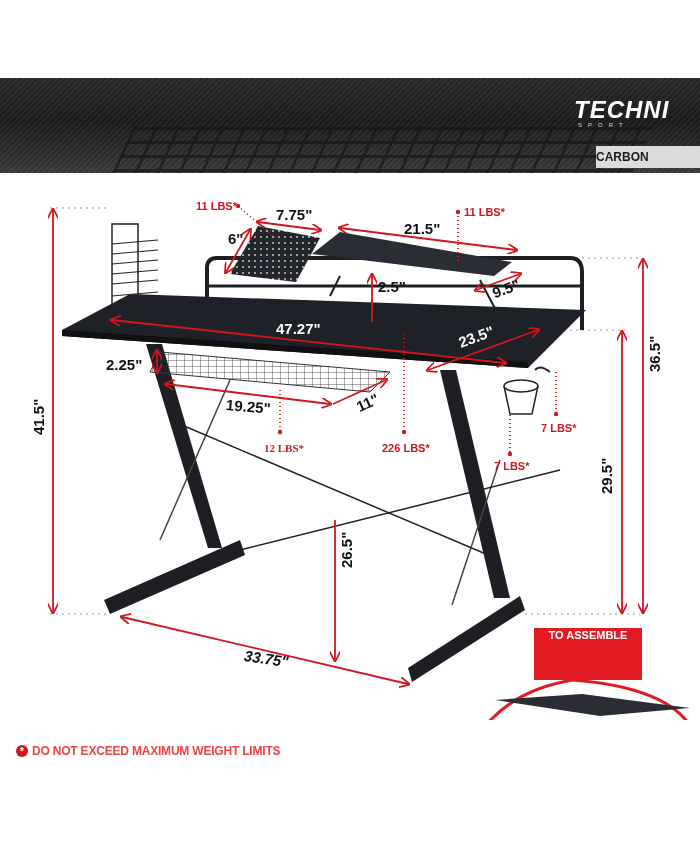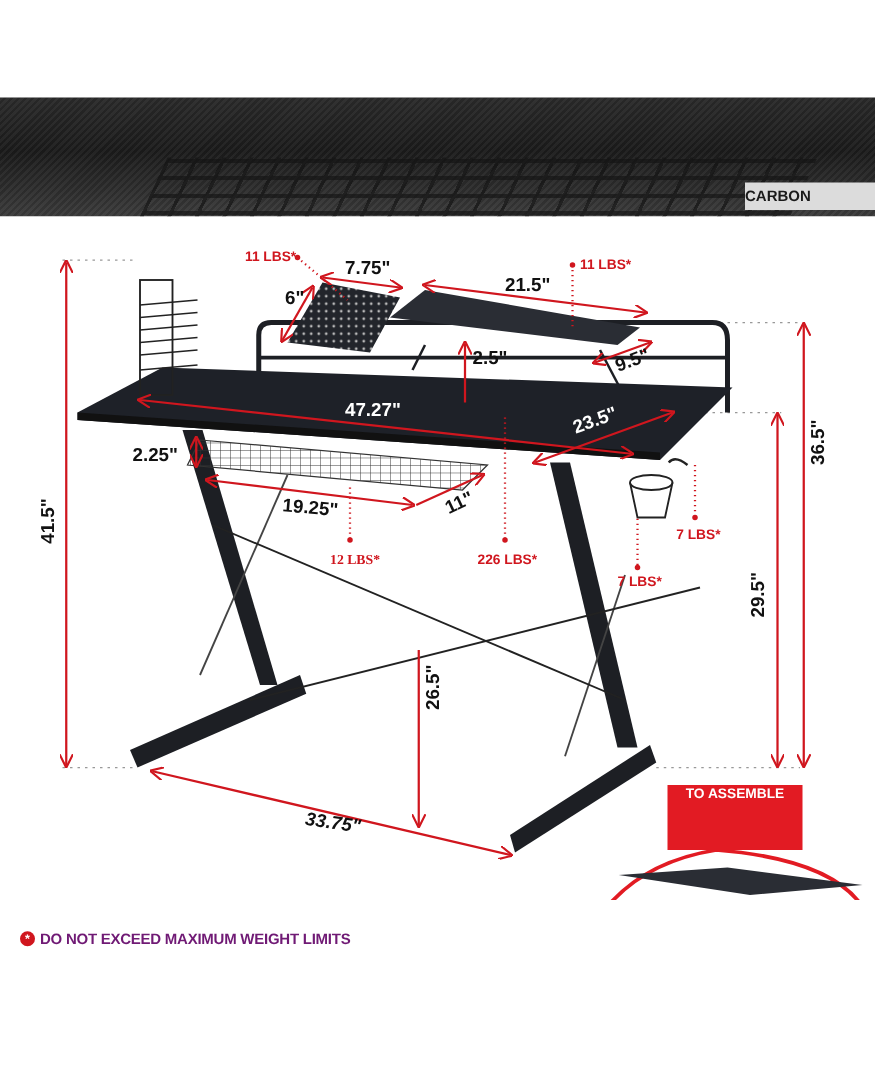--- a/index.html
+++ b/index.html
@@ -23,33 +23,37 @@
      color:#1a1a1a; font-weight:bold; font-size:12px; text-align:left; line-height:22px; }
 
   .diagram { position:absolute; left:0; top:180px; width:700px; height:540px; }
   .label { position:absolute; font-weight:bold; color:#111; font-size:15px; white-space:nowrap; }
   .label.red { color:#d0161e; font-size:11px; }
   .label.vert { transform:rotate(-90deg); transform-origin:left top; }
 
   .footer-note { position:absolute; left:16px; top:744px; display:flex; align-items:center; gap:4px; }
   .asterisk-icon { width:12px; height:12px; border-radius:50%; background:#d0161e; color:#fff;
      font-size:10px; line-height:13px; text-align:center; font-weight:bold; }
-  .footer-text { font-weight:bold; font-size:12px; color:#701a75; letter-spacing:-0.2px; }
+  .footer-text { font-weight:bold; font-size:12px; color:#ef4444; letter-spacing:-0.2px; }
 
   .assemble-badge { position:absolute; left:534px; top:628px; width:108px; height:52px; background:#e21b23;
      color:#fff; text-align:center; font-weight:bold; }
   .assemble-l1 { font-size:15px; line-height:20px; padding-top:6px; }
   .assemble-l2 { font-size:11px; line-height:14px; }
 </style>
 </head>
 <body>
 
 <div class="banner">
   <div class="banner-texture"></div>
   <div class="banner-grid"></div>
+  <div class="logo">
+    <div class="logo-main">TECHNI</div>
+    <div class="logo-sub">SPORT</div>
+  </div>
   <div class="carbon-badge">CARBON</div>
 </div>
 
 <div class="diagram">
   <svg width="700" height="540" viewBox="0 180 700 540">
     <defs>
       <marker id="ar" viewBox="0 0 10 10" refX="8" refY="5" markerWidth="6" markerHeight="6" orient="auto-start-reverse">
         <path d="M0,0 L10,5 L0,10" fill="none" stroke="#d0161e" stroke-width="1.6"></path>
       </marker>
       <pattern id="holes" width="6" height="6" patternUnits="userSpaceOnUse">

